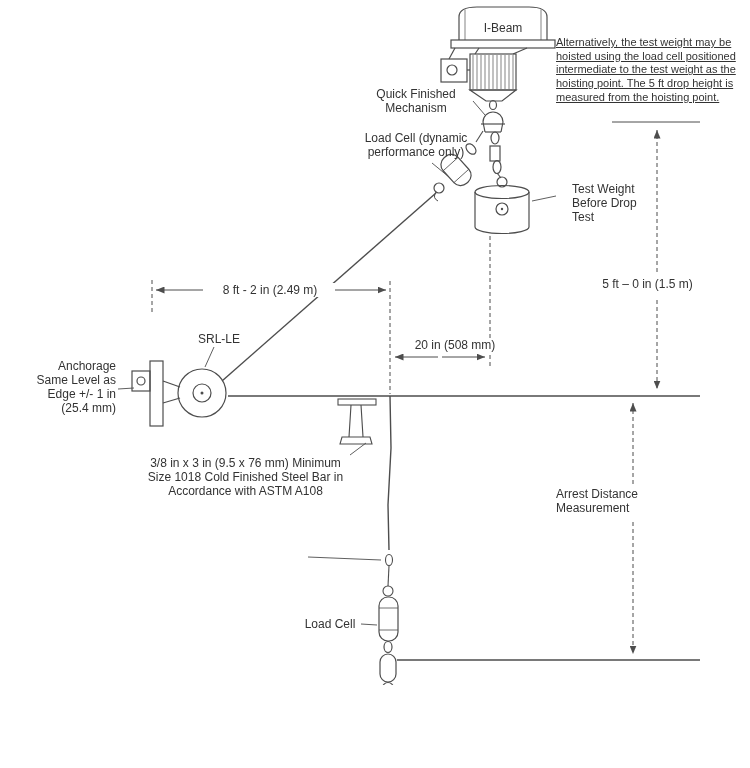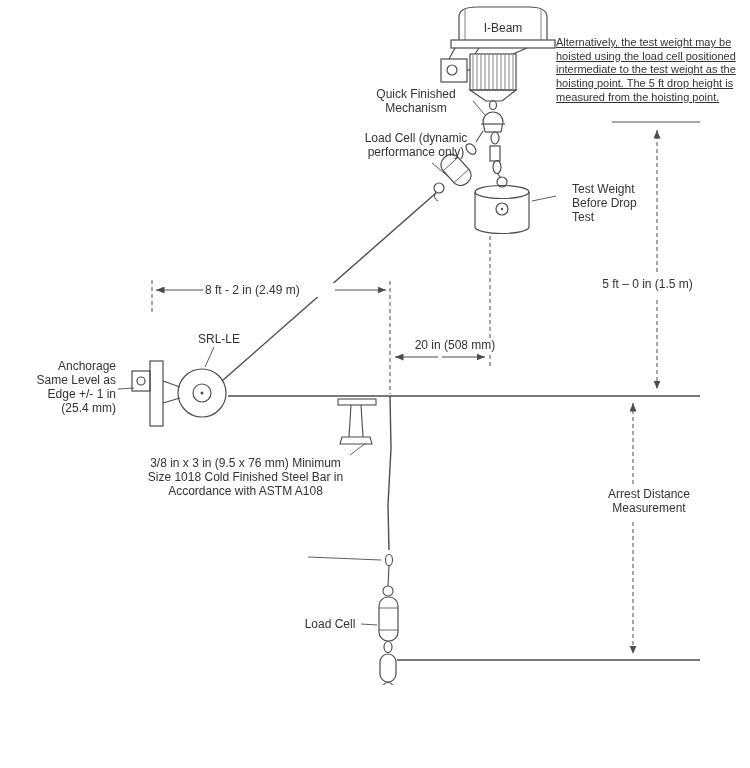--- a/index.html
+++ b/index.html
@@ -199,30 +199,30 @@
   <div class="lbl small" style="left:556px;top:36px;width:180px;text-align:left">Alternatively, the test weight may be hoisted using the load cell positioned intermediate to the test weight as the hoisting point. The 5 ft drop height is measured from the hoisting point.</div>
 
   <div class="lbl" style="left:360px;top:87px;width:112px;text-align:center">Quick Finished Mechanism</div>
 
   <div class="lbl" style="left:348px;top:131px;width:136px;text-align:center">Load Cell (dynamic performance only)</div>
 
   <div class="lbl" style="left:572px;top:182px;width:86px;text-align:left">Test Weight Before Drop Test</div>
 
   <div class="lbl bg" style="left:585px;top:277px;width:125px;text-align:center">5 ft – 0 in (1.5 m)</div>
 
-  <div class="lbl bg" style="left:205px;top:283px;width:130px;">8 ft - 2 in (2.49 m)</div>
+  <div class="lbl bg" style="left:205px;top:283px;width:130px;text-align:center">8 ft - 2 in (2.49 m)</div>
 
   <div class="lbl" style="left:188px;top:332px;width:62px;text-align:center">SRL-LE</div>
 
   <div class="lbl bg" style="left:400px;top:338px;width:110px;text-align:center">20 in (508 mm)</div>
 
   <div class="lbl" style="left:30px;top:359px;width:86px;text-align:right">Anchorage Same Level as Edge +/- 1 in (25.4 mm)</div>
 
   <div class="lbl" style="left:143px;top:456px;width:205px;text-align:center">3/8 in x 3 in (9.5 x 76 mm) Minimum Size 1018 Cold Finished Steel Bar in Accordance with ASTM A108</div>
 
 
   <div class="lbl" style="left:300px;top:617px;width:60px;text-align:center">Load Cell</div>
 
-  <div class="lbl bg" style="left:572px;top:487px;width:154px;text-align:center">Arrest Distance Measurement</div>
+  <div class="lbl bg" style="left:556px;top:487px;width:154px;text-align:left">Arrest Distance Measurement</div>
 
   <div class="lbl" style="left:433px;top:733px;width:160px;text-align:left">Weight After Drop Test</div>
 
 </div>
 
 </body></html>

